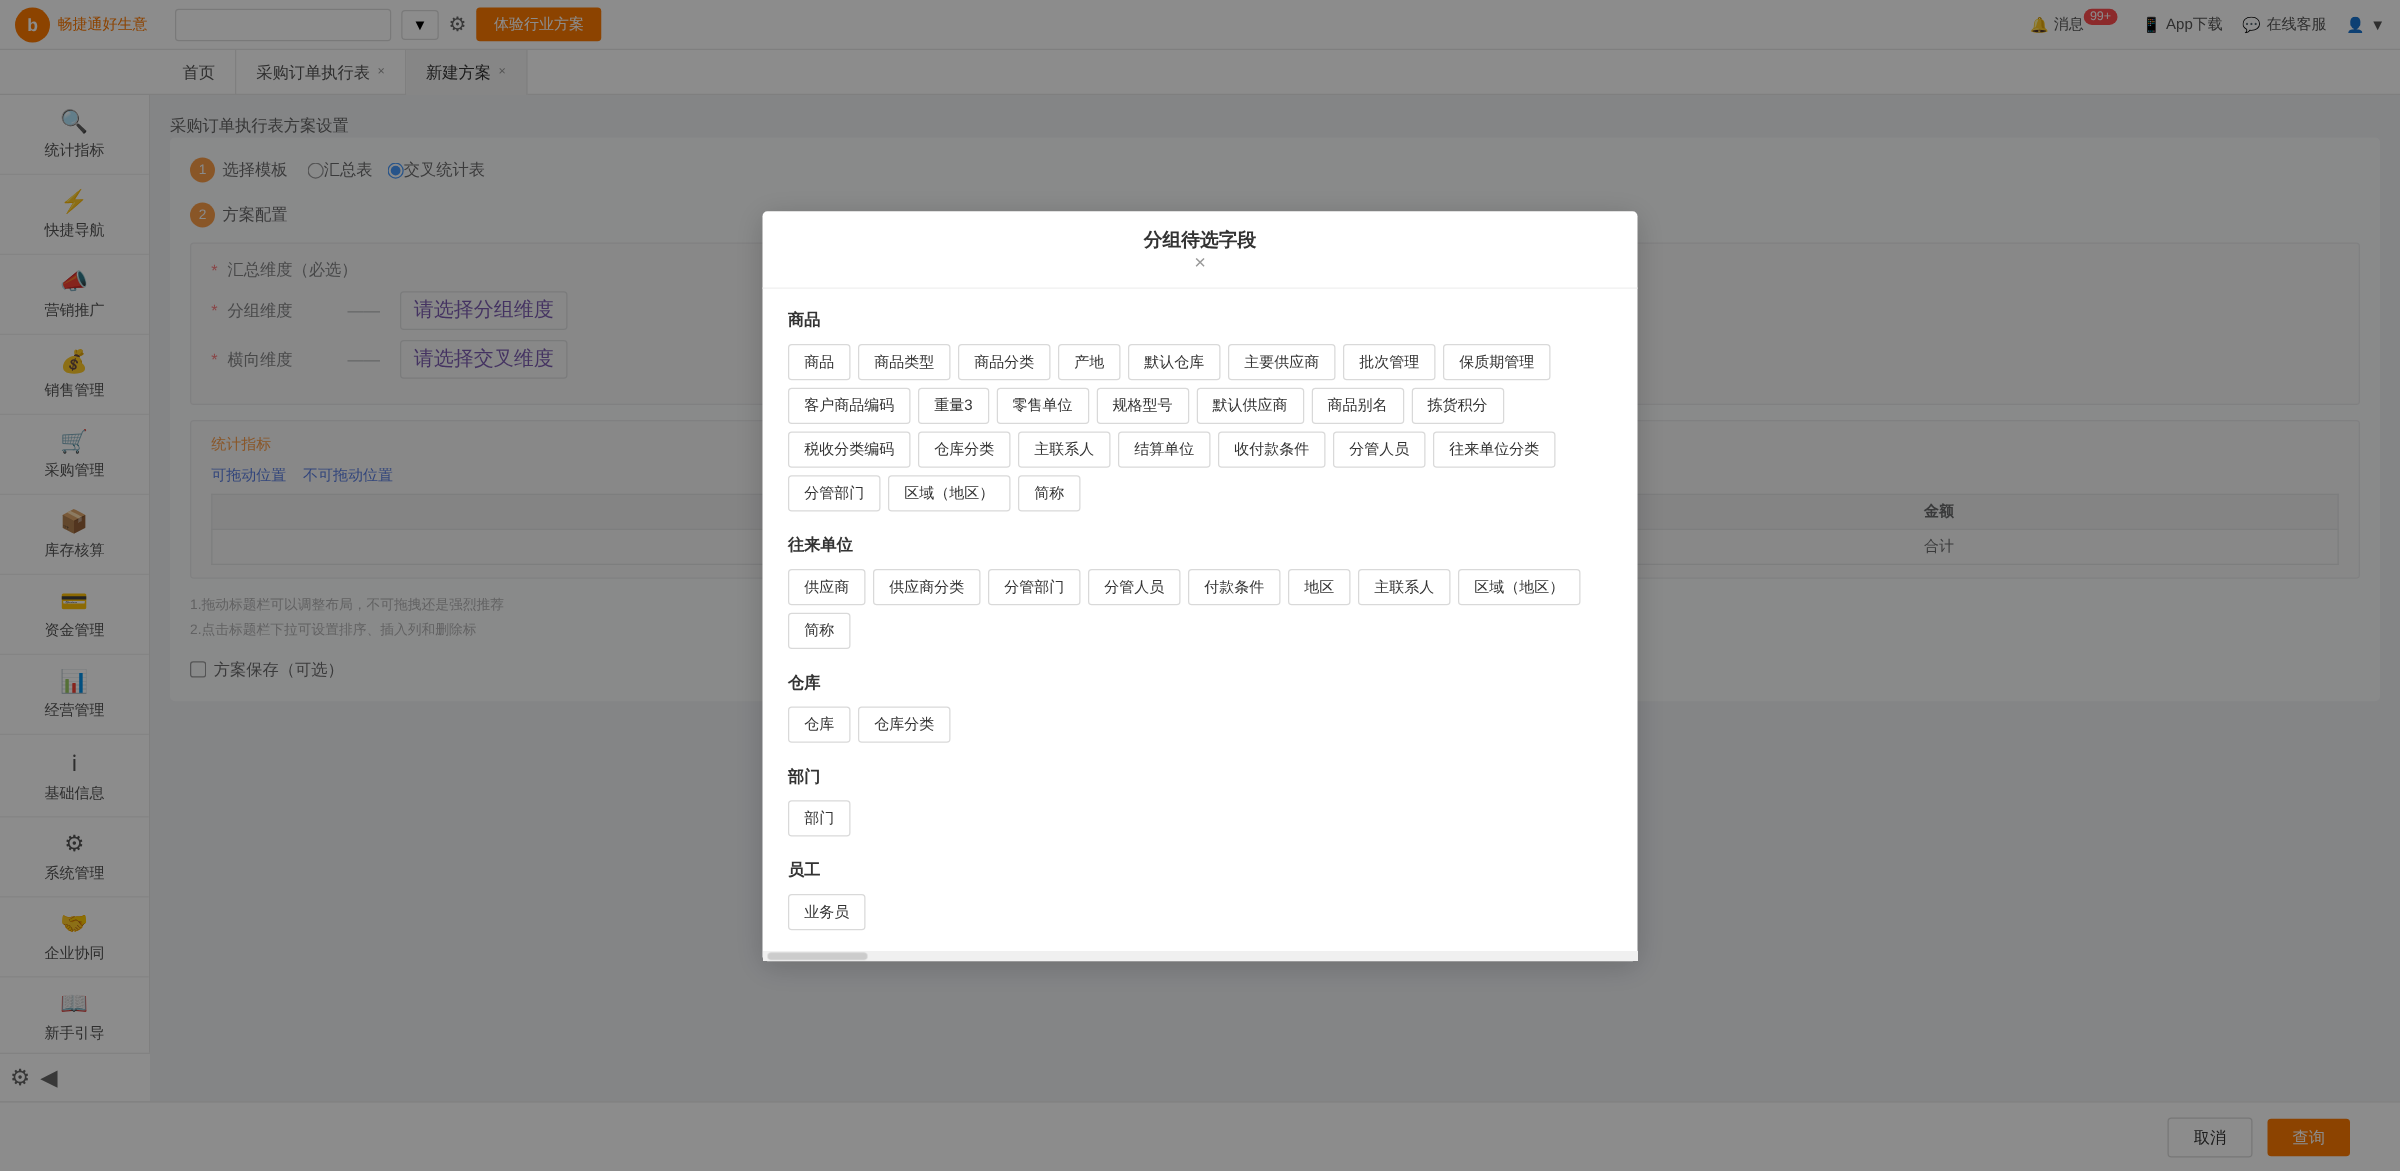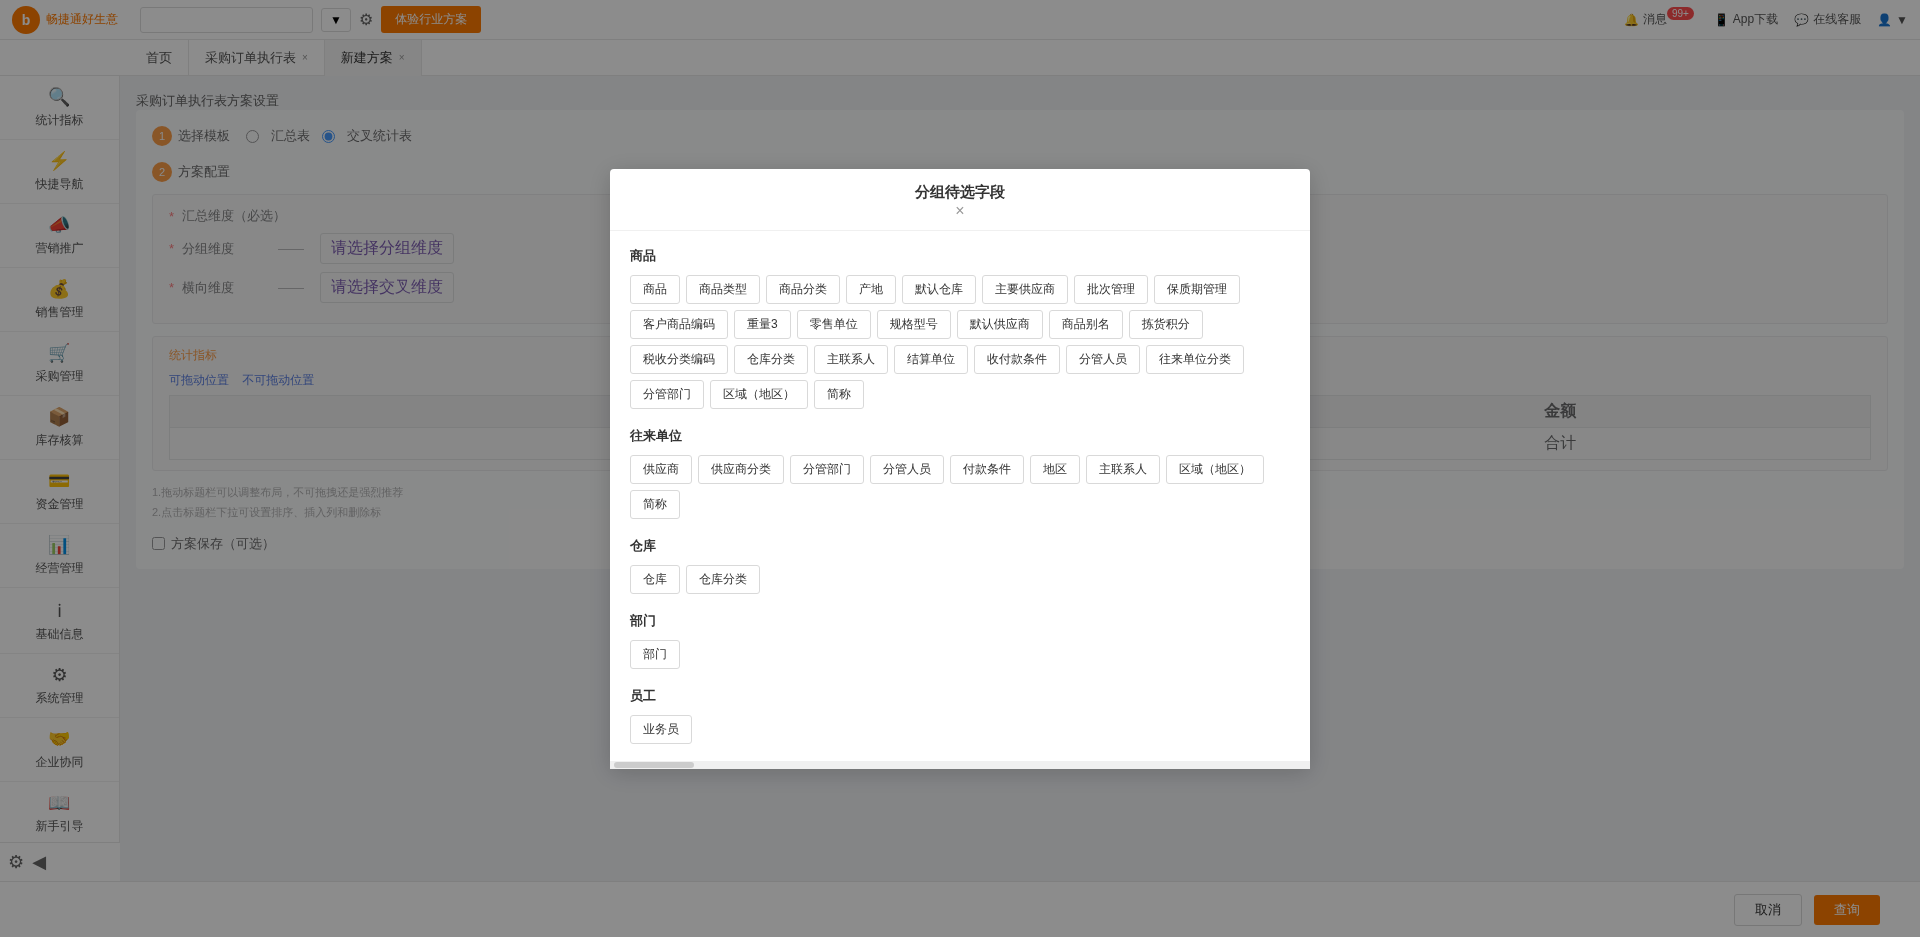--- a/index.html
+++ b/index.html
@@ -244,32 +244,32 @@
     .step-item { display: flex; align-items: center; gap: 6px; font-size: 13px; }
     .step-num {
       width: 20px; height: 20px;
       background: #ff7a00;
       color: #fff;
       border-radius: 50%;
       display: flex; align-items: center; justify-content: center;
       font-size: 11px;
     }
     .radio-group { display: flex; align-items: center; gap: 12px; }
-    .radio-item { display: flex; align-items: center; gap: 12px; font-size: 13px; cursor: pointer; justify-content: space-between; }
+    .radio-item { display: flex; align-items: center; gap: 0; font-size: 13px; cursor: pointer; justify-content: space-between; }
 
     .form-section { background: #fafafa; border: 1px solid #e8e8e8; border-radius: 3px; padding: 12px 16px; margin-bottom: 12px; }
     .form-row { display: flex; align-items: center; gap: 8px; margin-bottom: 8px; font-size: 13px; }
     .required { color: #ff4d4f; }
     .form-label { min-width: 80px; color: #555; }
     .form-dash { color: #999; margin: 0 8px; }
     .form-placeholder { color: #4c1d95; font-size: 16px; border: 1px solid #d9d9d9; border-radius: 3px; padding: 4px 10px; }
 
     .indicator-area { background: #fafafa; border: 1px solid #e8e8e8; border-radius: 3px; padding: 10px 16px; margin-bottom: 12px; }
     .indicator-title { font-size: 12px; color: #ff7a00; margin-bottom: 8px; }
-    .indicator-table { width: 100%; border-collapse: collapse; font-size: 16px; }
+    .indicator-table { width: 100%; border-collapse: collapse; font-size: 12px; }
     .indicator-table th { background: #f0f0f0; padding: 5px 8px; border: 1px solid #e0e0e0; text-align: center; }
     .indicator-table td { padding: 5px 8px; border: 1px solid #e0e0e0; text-align: center; }
 
     .hint-text { font-size: 11px; color: #999; line-height: 1.8; }
 
     .bottom-bar {
       position: fixed;
       bottom: 0;
       left: 0;
       right: 0;

